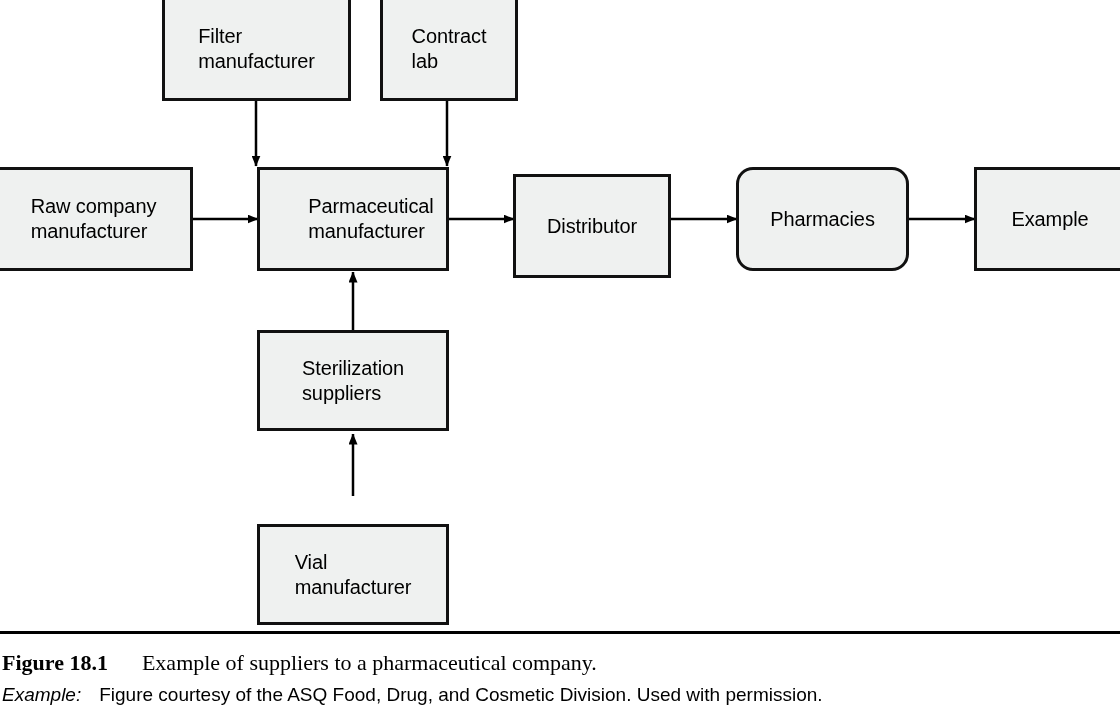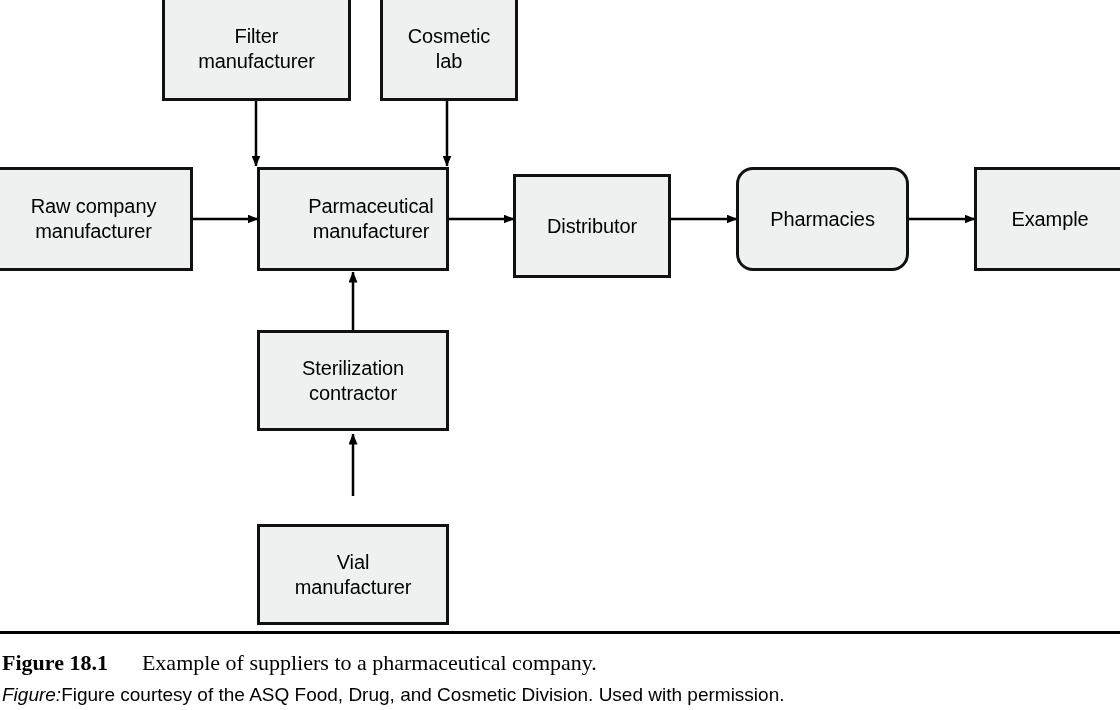--- a/index.html
+++ b/index.html
@@ -42,21 +42,20 @@
     display: flex;
     align-items: center;
     justify-content: center;
     z-index: 2;
   }
   .node-label {
     font-family: "Liberation Sans", sans-serif;
     font-size: 20px;
     line-height: 25px;
     color: #000000;
-    text-align: center;
     white-space: pre-line;
     letter-spacing: -0.1px;
   }
 
   
   .node.bleed-left  { border-left: 0; }
   .node.bleed-right { border-right: 0; }
 
   
   #caption-block {
@@ -97,21 +96,21 @@
     font-family: "Liberation Sans", sans-serif;
     font-size: 19px;
     line-height: 23px;
     color: #000000;
     white-space: nowrap;
   }
   #source-label {
     font-style: italic;
   }
   #source-text {
-    margin-left: 0;
+    margin-left: 18px;
   }
 </style>
 </head>
 <body>
 
 <div id="diagram-canvas">
 
   <svg id="connectors" viewBox="0 0 1120 631">
     <defs>
       <marker id="arrowhead" markerWidth="11" markerHeight="9" refX="10.5" refY="4.5" orient="auto" markerUnits="userSpaceOnUse">
@@ -135,21 +134,21 @@
 
     <line x1="353" y1="496" x2="353" y2="434" stroke="#000000" stroke-width="2.5" marker-end="url(#arrowhead)"></line>
   </svg>
 
   <div class="node" style="left:162px; top:-3px; width:189px; height:104px;">
     <span class="node-label">Filter
 manufacturer</span>
   </div>
 
   <div class="node" style="left:380px; top:-3px; width:138px; height:104px;">
-    <span class="node-label">Cosmetic
+    <span class="node-label">Contract
 lab</span>
   </div>
 
   <div class="node bleed-left" style="left:-3px; top:167px; width:196px; height:104px;">
     <span class="node-label">Raw company
 manufacturer</span>
   </div>
 
   <div class="node" style="left:257px; top:167px; width:192px; height:104px;padding-left:36px;">
     <span class="node-label">Parmaceutical
@@ -163,33 +162,33 @@
   <div class="node" style="left:736px; top:167px; width:173px; height:104px;border-radius:17px;">
     <span class="node-label">Pharmacies</span>
   </div>
 
   <div class="node bleed-right" style="left:974px; top:167px; width:149px; height:104px;">
     <span class="node-label">Example</span>
   </div>
 
   <div class="node" style="left:257px; top:330px; width:192px; height:101px;">
     <span class="node-label">Sterilization
-contractor</span>
+suppliers</span>
   </div>
 
   <div class="node" style="left:257px; top:524px; width:192px; height:101px;">
     <span class="node-label">Vial
 manufacturer</span>
   </div>
 
 </div>
 
 <div id="caption-block">
   <div id="caption-rule"></div>
 
   <div id="figure-line">
     <span id="figure-number">Figure 18.1</span><span id="figure-caption-text">Example of suppliers to a pharmaceutical company.</span>
   </div>
 
   <div id="source-line">
-    <span id="source-label">Figure:</span><span id="source-text">Figure courtesy of the ASQ Food, Drug, and Cosmetic Division. Used with permission.</span>
+    <span id="source-label">Example:</span><span id="source-text">Figure courtesy of the ASQ Food, Drug, and Cosmetic Division. Used with permission.</span>
   </div>
 </div>
 
 </body></html>

